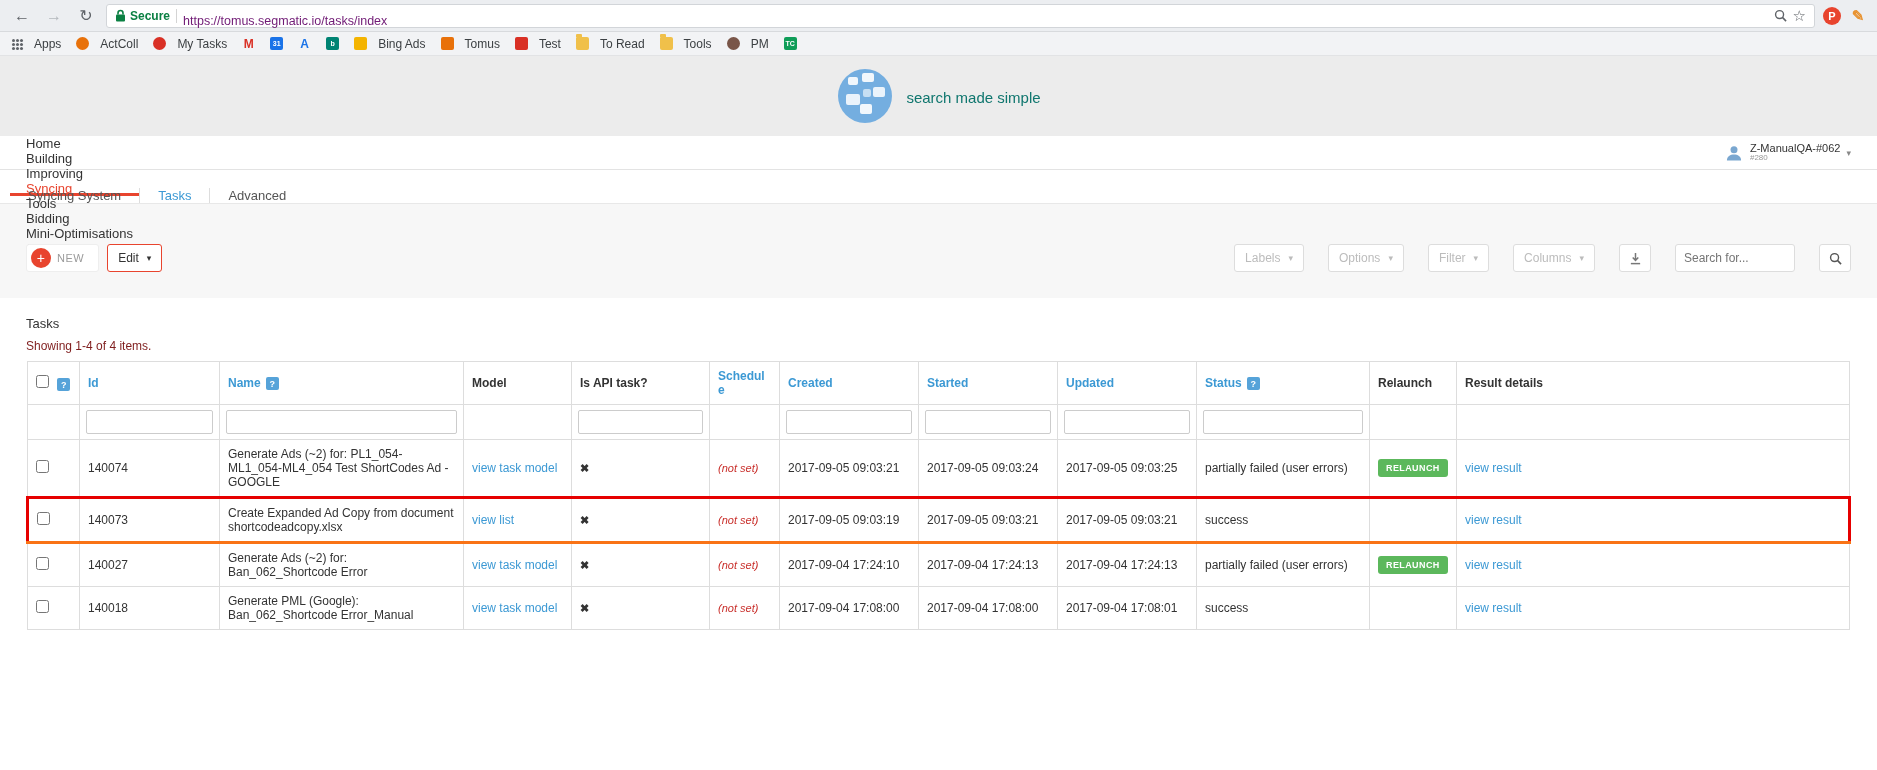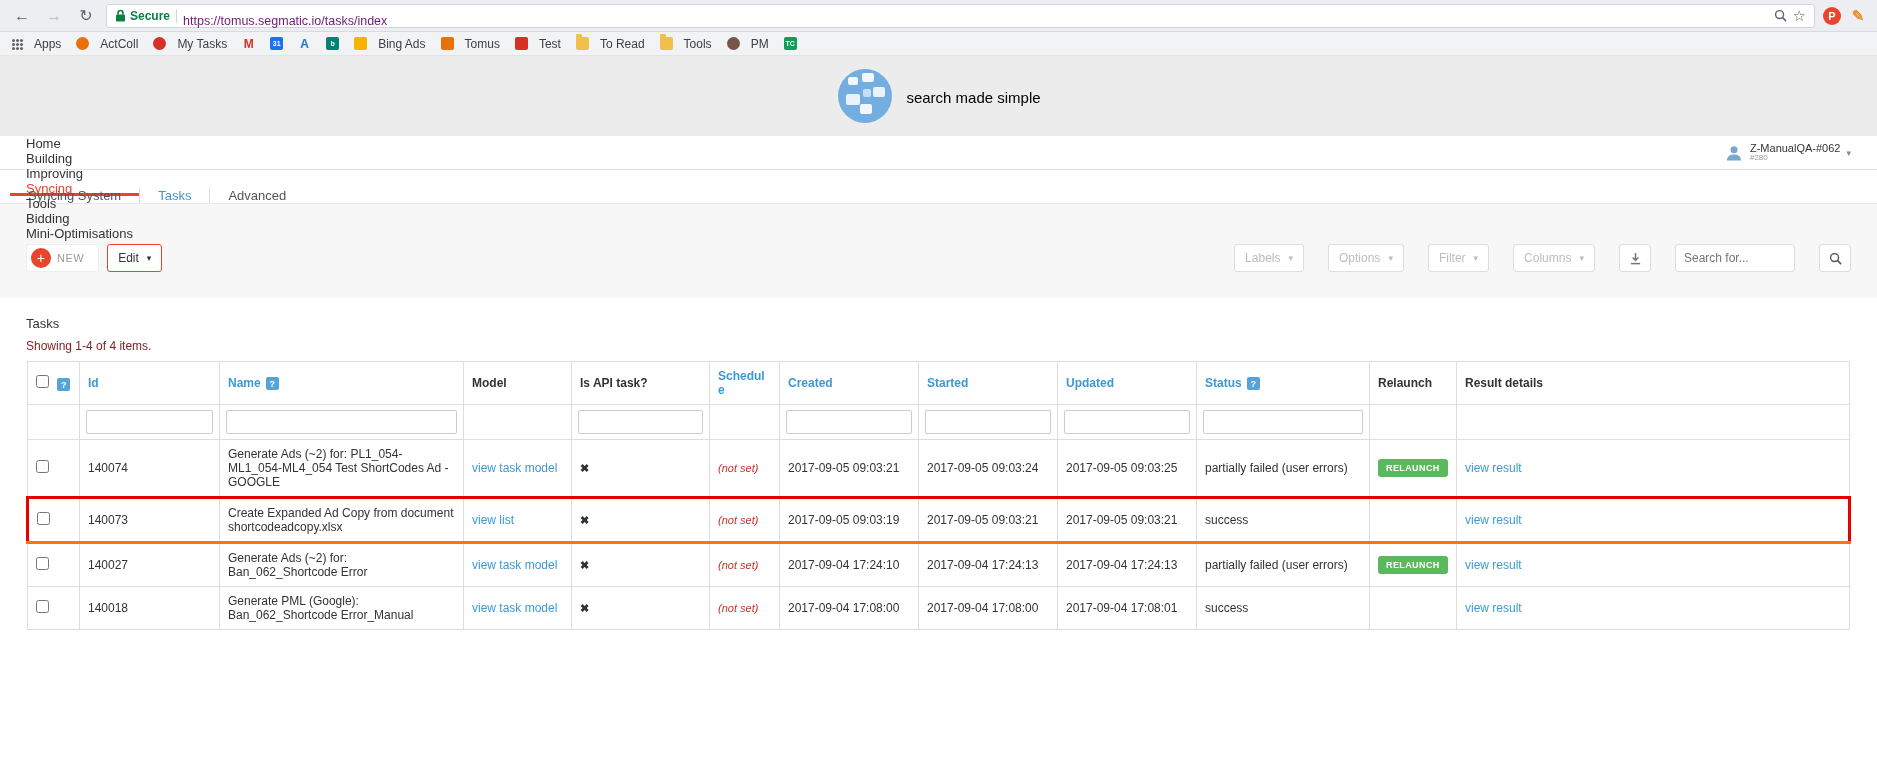--- a/index.html
+++ b/index.html
@@ -178,21 +178,21 @@
     <svg width="58" height="58" viewBox="0 0 58 58">
       <circle cx="29" cy="29" r="27" fill="#74aee0"></circle>
       <rect x="12" y="10" width="10" height="8" rx="2" fill="#fff" opacity="0.9"></rect>
       <rect x="26" y="6" width="12" height="9" rx="2" fill="#fff" opacity="0.9"></rect>
       <rect x="37" y="20" width="12" height="10" rx="2" fill="#fff" opacity="0.85"></rect>
       <rect x="10" y="27" width="14" height="11" rx="2" fill="#fff" opacity="0.85"></rect>
       <rect x="24" y="37" width="12" height="10" rx="2" fill="#fff" opacity="0.9"></rect>
       <rect x="27" y="22" width="8" height="8" rx="2" fill="#fff" opacity="0.6"></rect>
     </svg>
     <div>
-      <div class="logo-tagline" style="color:#000000;">search made simple</div>
+      <div class="logo-tagline" style="color:#0f766e;">search made simple</div>
     </div>
   </div>
 </div>
 
 <div class="main-nav">
   <div id="nav-items" style="display:flex; align-items:stretch;flex-direction:column;">
       <div class="nav-item">Home</div>
       <div class="nav-item">Building</div>
       <div class="nav-item">Improving</div>
       <div class="nav-item active">Syncing</div>

